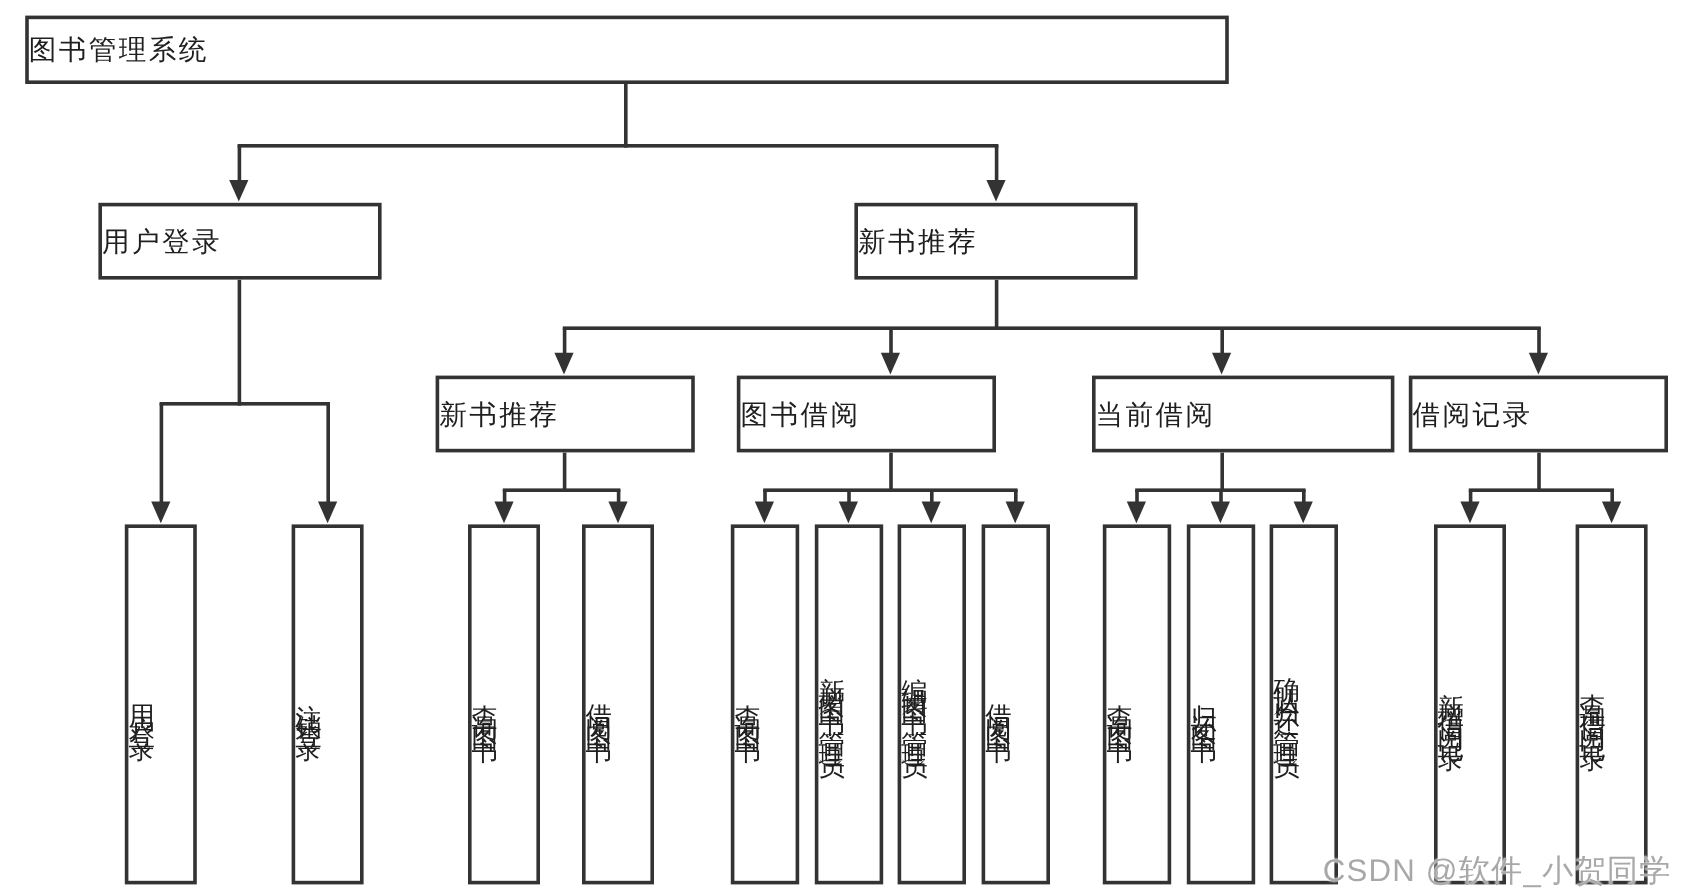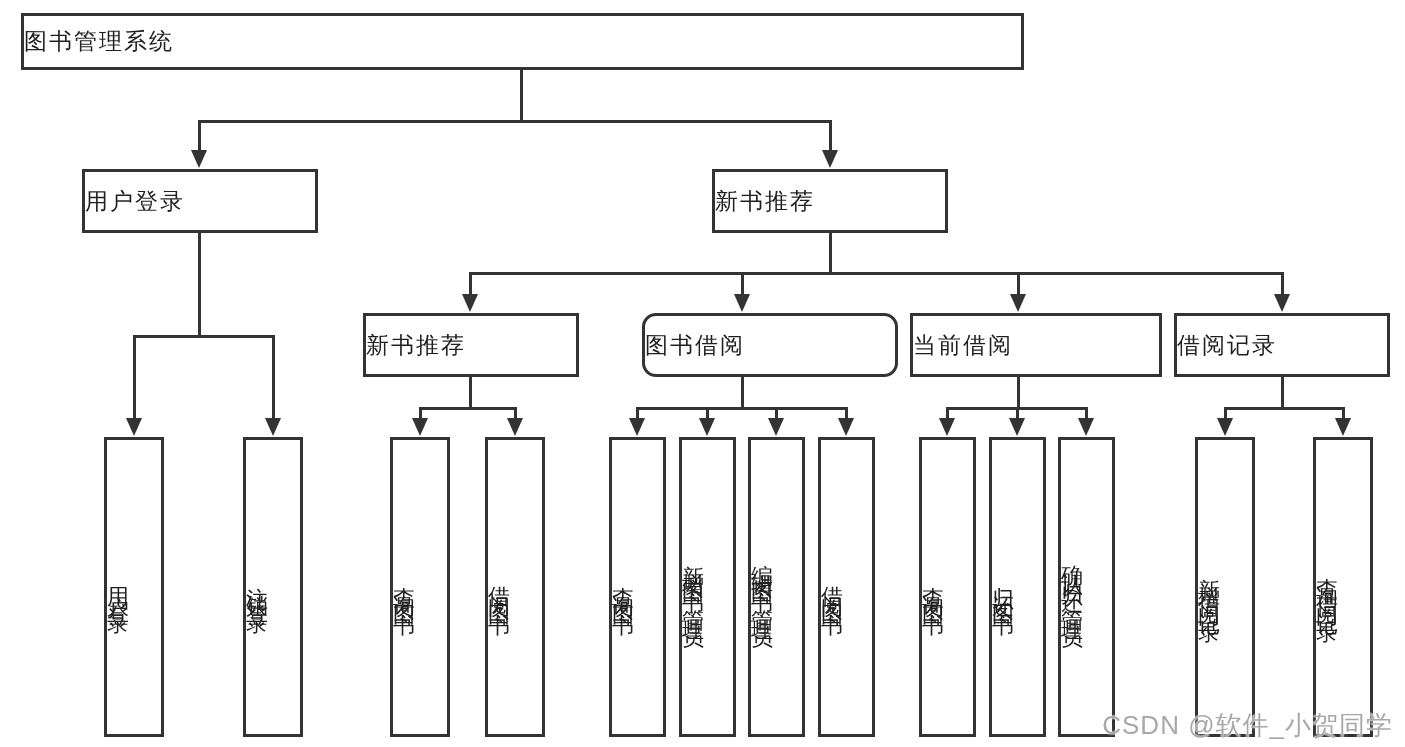--- a/index.html
+++ b/index.html
@@ -125,21 +125,21 @@
       </div>
       <div class="node h" style="left: 82px; top: 169px; width: 236px; height: 64px;">
         <span class="label">用户登录</span>
       </div>
       <div class="node h" style="left: 712px; top: 169px; width: 236px; height: 64px;">
         <span class="label">新书推荐</span>
       </div>
       <div class="node h" style="left: 363px; top: 313px; width: 216px; height: 64px; font-family: Liberation Serif, serif;">
         <span class="label">新书推荐</span>
       </div>
-      <div class="node h" style="left: 642px; top: 313px; width: 256px; height: 64px; border-radius: 14px;">
+      <div class="node h" style="left: 614px; top: 313px; width: 216px; height: 64px;">
         <span class="label">图书借阅</span>
       </div>
       <div class="node h" style="left: 910px; top: 313px; width: 252px; height: 64px;">
         <span class="label">当前借阅</span>
       </div>
       <div class="node h" style="left: 1174px; top: 313px; width: 216px; height: 64px;">
         <span class="label">借阅记录</span>
       </div>
       <div class="node v" style="left: 104px; top: 437px; width: 60px; height: 300px;">
         <span class="label">用户登录</span>

